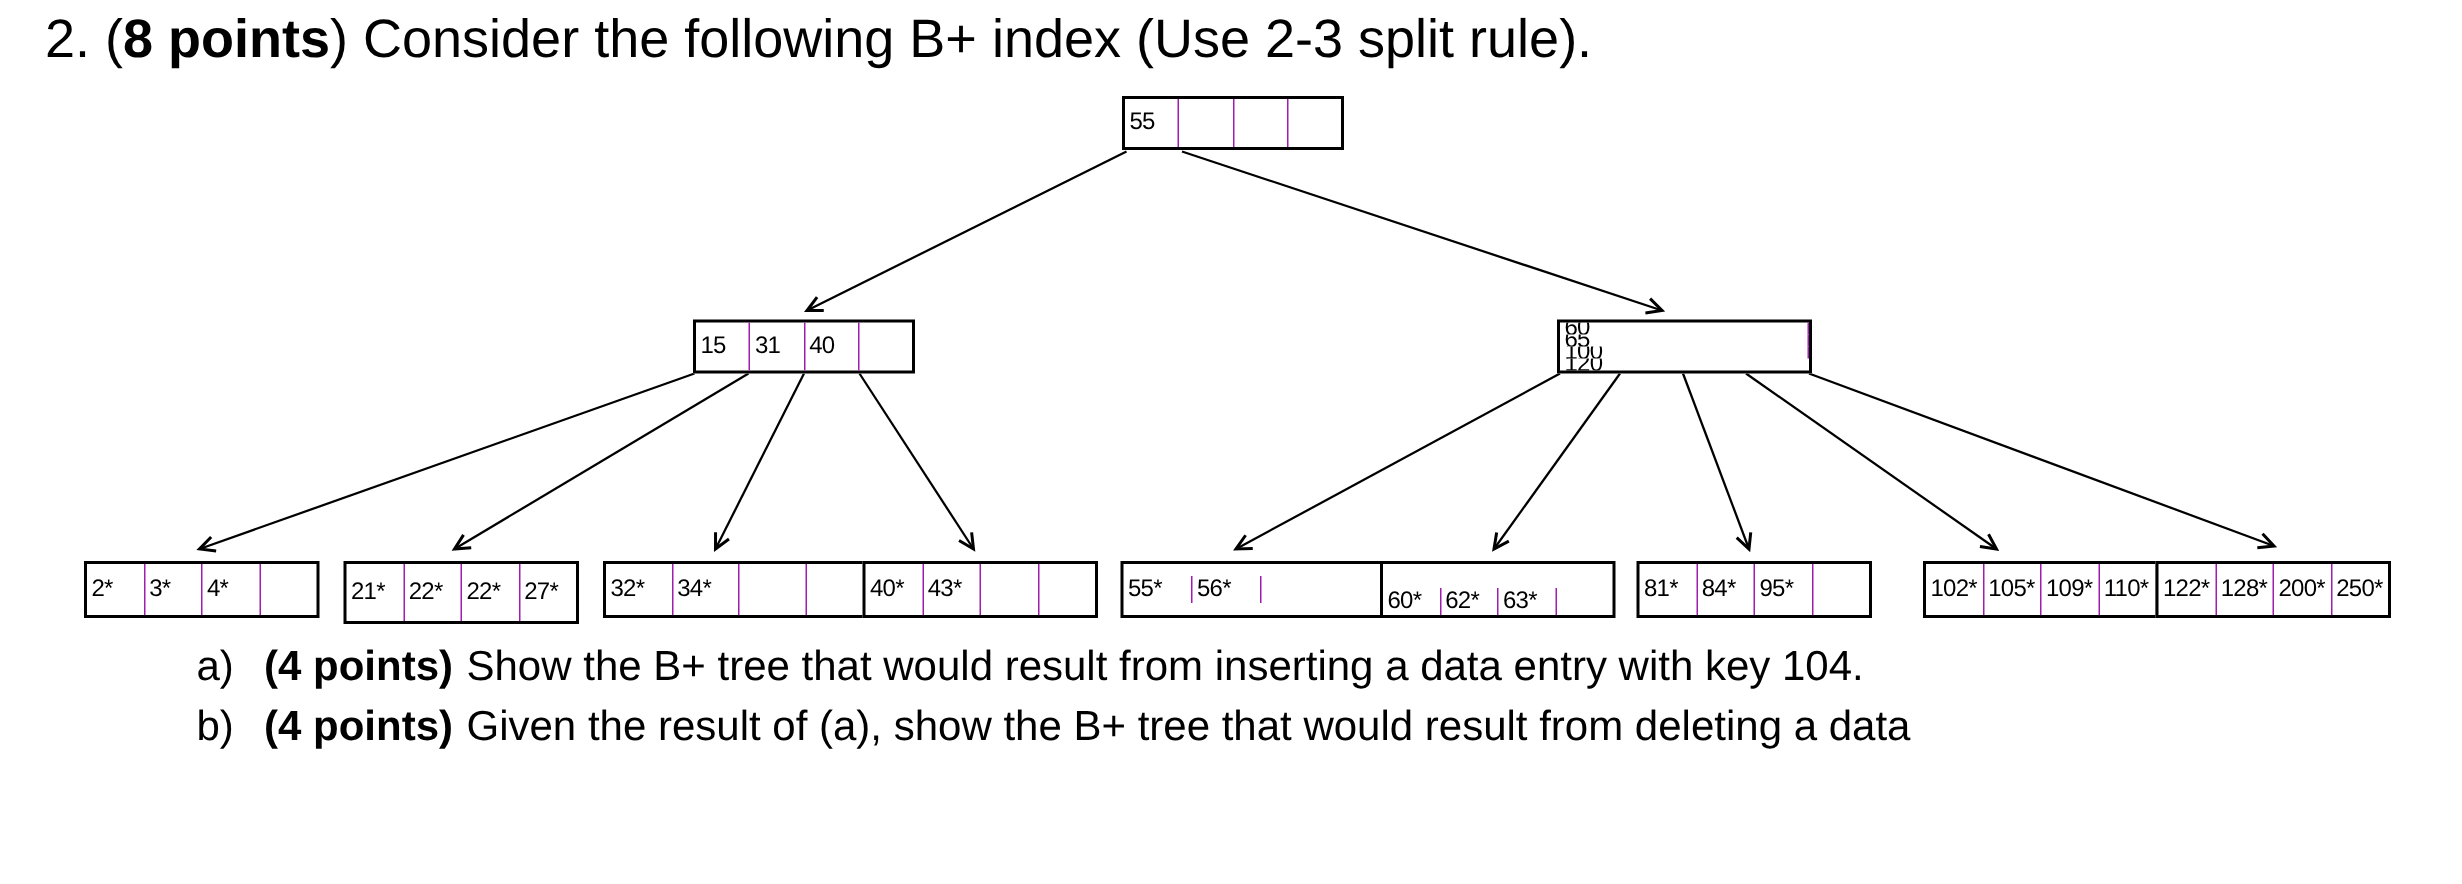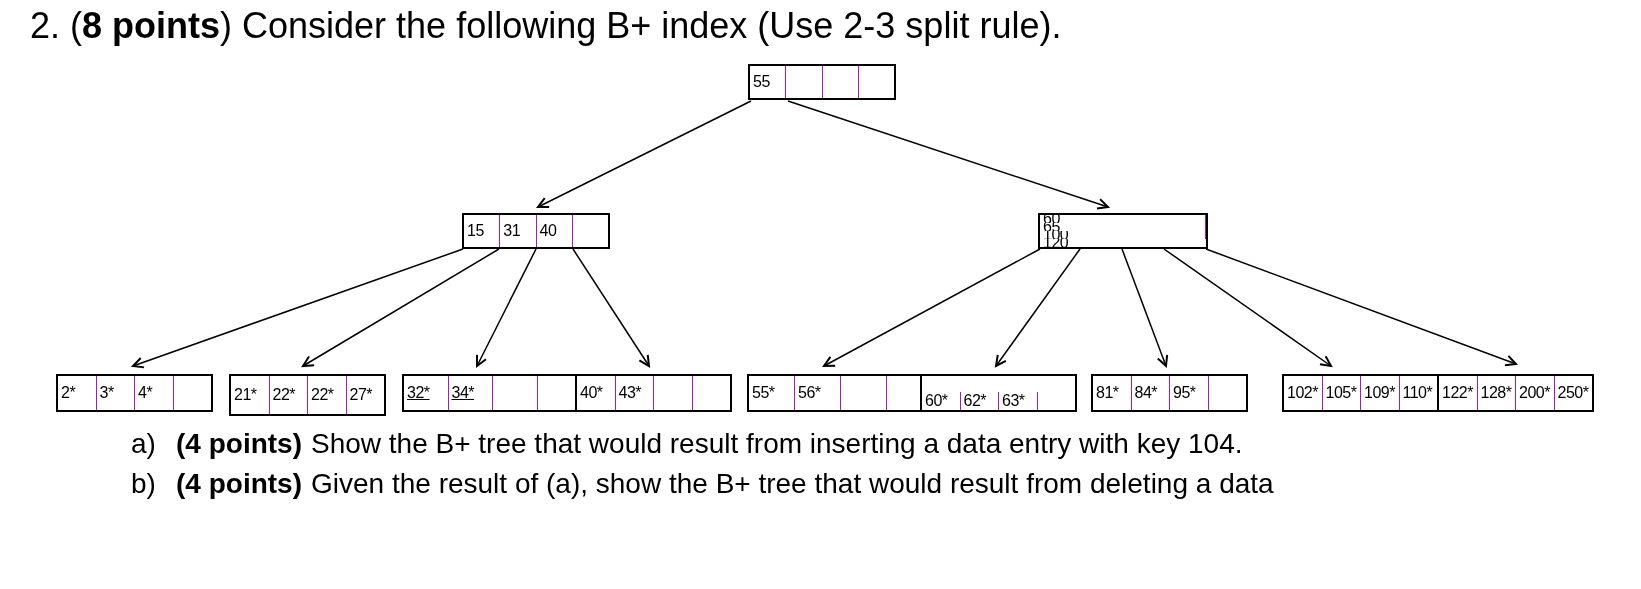--- a/index.html
+++ b/index.html
@@ -67,33 +67,33 @@
       <div class="cell">3*</div>
       <div class="cell">4*</div>
       <div class="cell"></div>
     </div>
     <div class="node" style="left: 229px; top: 374px; width: 157px; height: 42px; justify-content: flex-end;">
       <div class="cell">21*</div>
       <div class="cell">22*</div>
       <div class="cell">22*</div>
       <div class="cell">27*</div>
     </div>
-    <div class="node" style="left: 402px; top: 374px; width: 181px; height: 38px; text-decoration: underline;">
+    <div class="node" style="left: 402px; top: 374px; width: 181px; height: 38px;">
       <div class="cell">32*</div>
       <div class="cell">34*</div>
       <div class="cell"></div>
       <div class="cell"></div>
     </div>
     <div class="node" style="left: 575px; top: 374px; width: 157px; height: 38px;">
       <div class="cell">40*</div>
       <div class="cell">43*</div>
       <div class="cell"></div>
       <div class="cell"></div>
     </div>
-    <div class="node" style="left: 747px; top: 374px; width: 187px; height: 38px;">
+    <div class="node" style="left: 747px; top: 374px; width: 187px; height: 38px; align-items: center;">
       <div class="cell">55*</div>
       <div class="cell">56*</div>
       <div class="cell"></div>
       <div class="cell"></div>
     </div>
     <div class="node" style="left: 920px; top: 374px; width: 157px; height: 38px; align-items: flex-end;">
       <div class="cell">60*</div>
       <div class="cell">62*</div>
       <div class="cell">63*</div>
       <div class="cell"></div>

